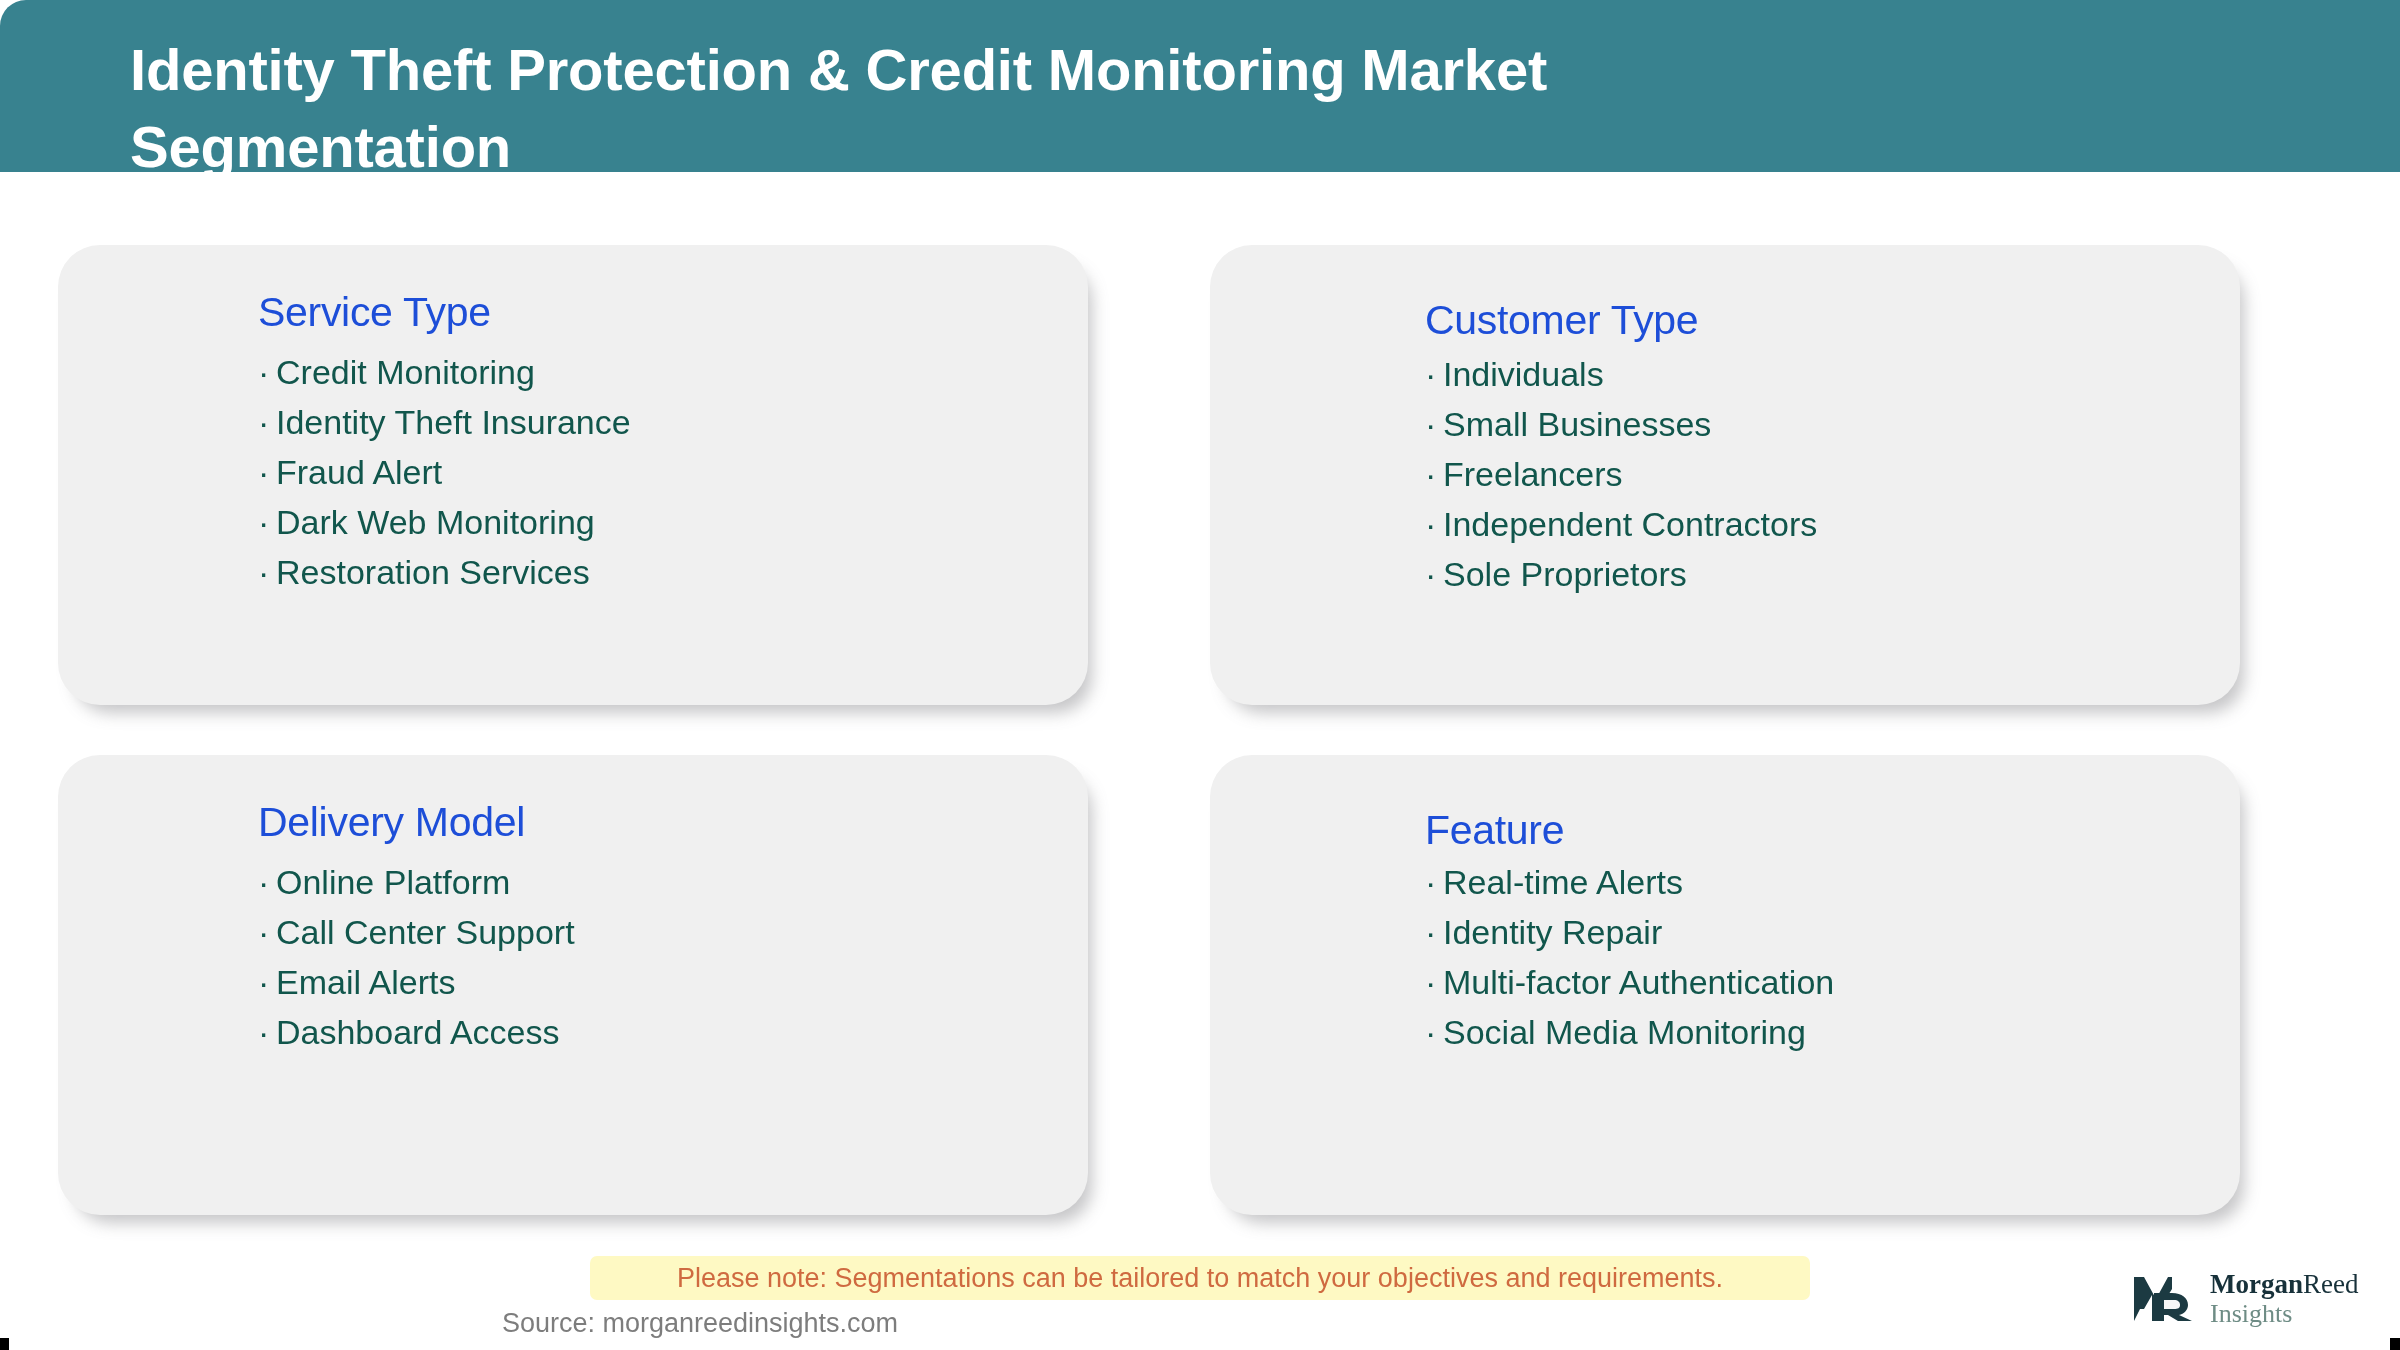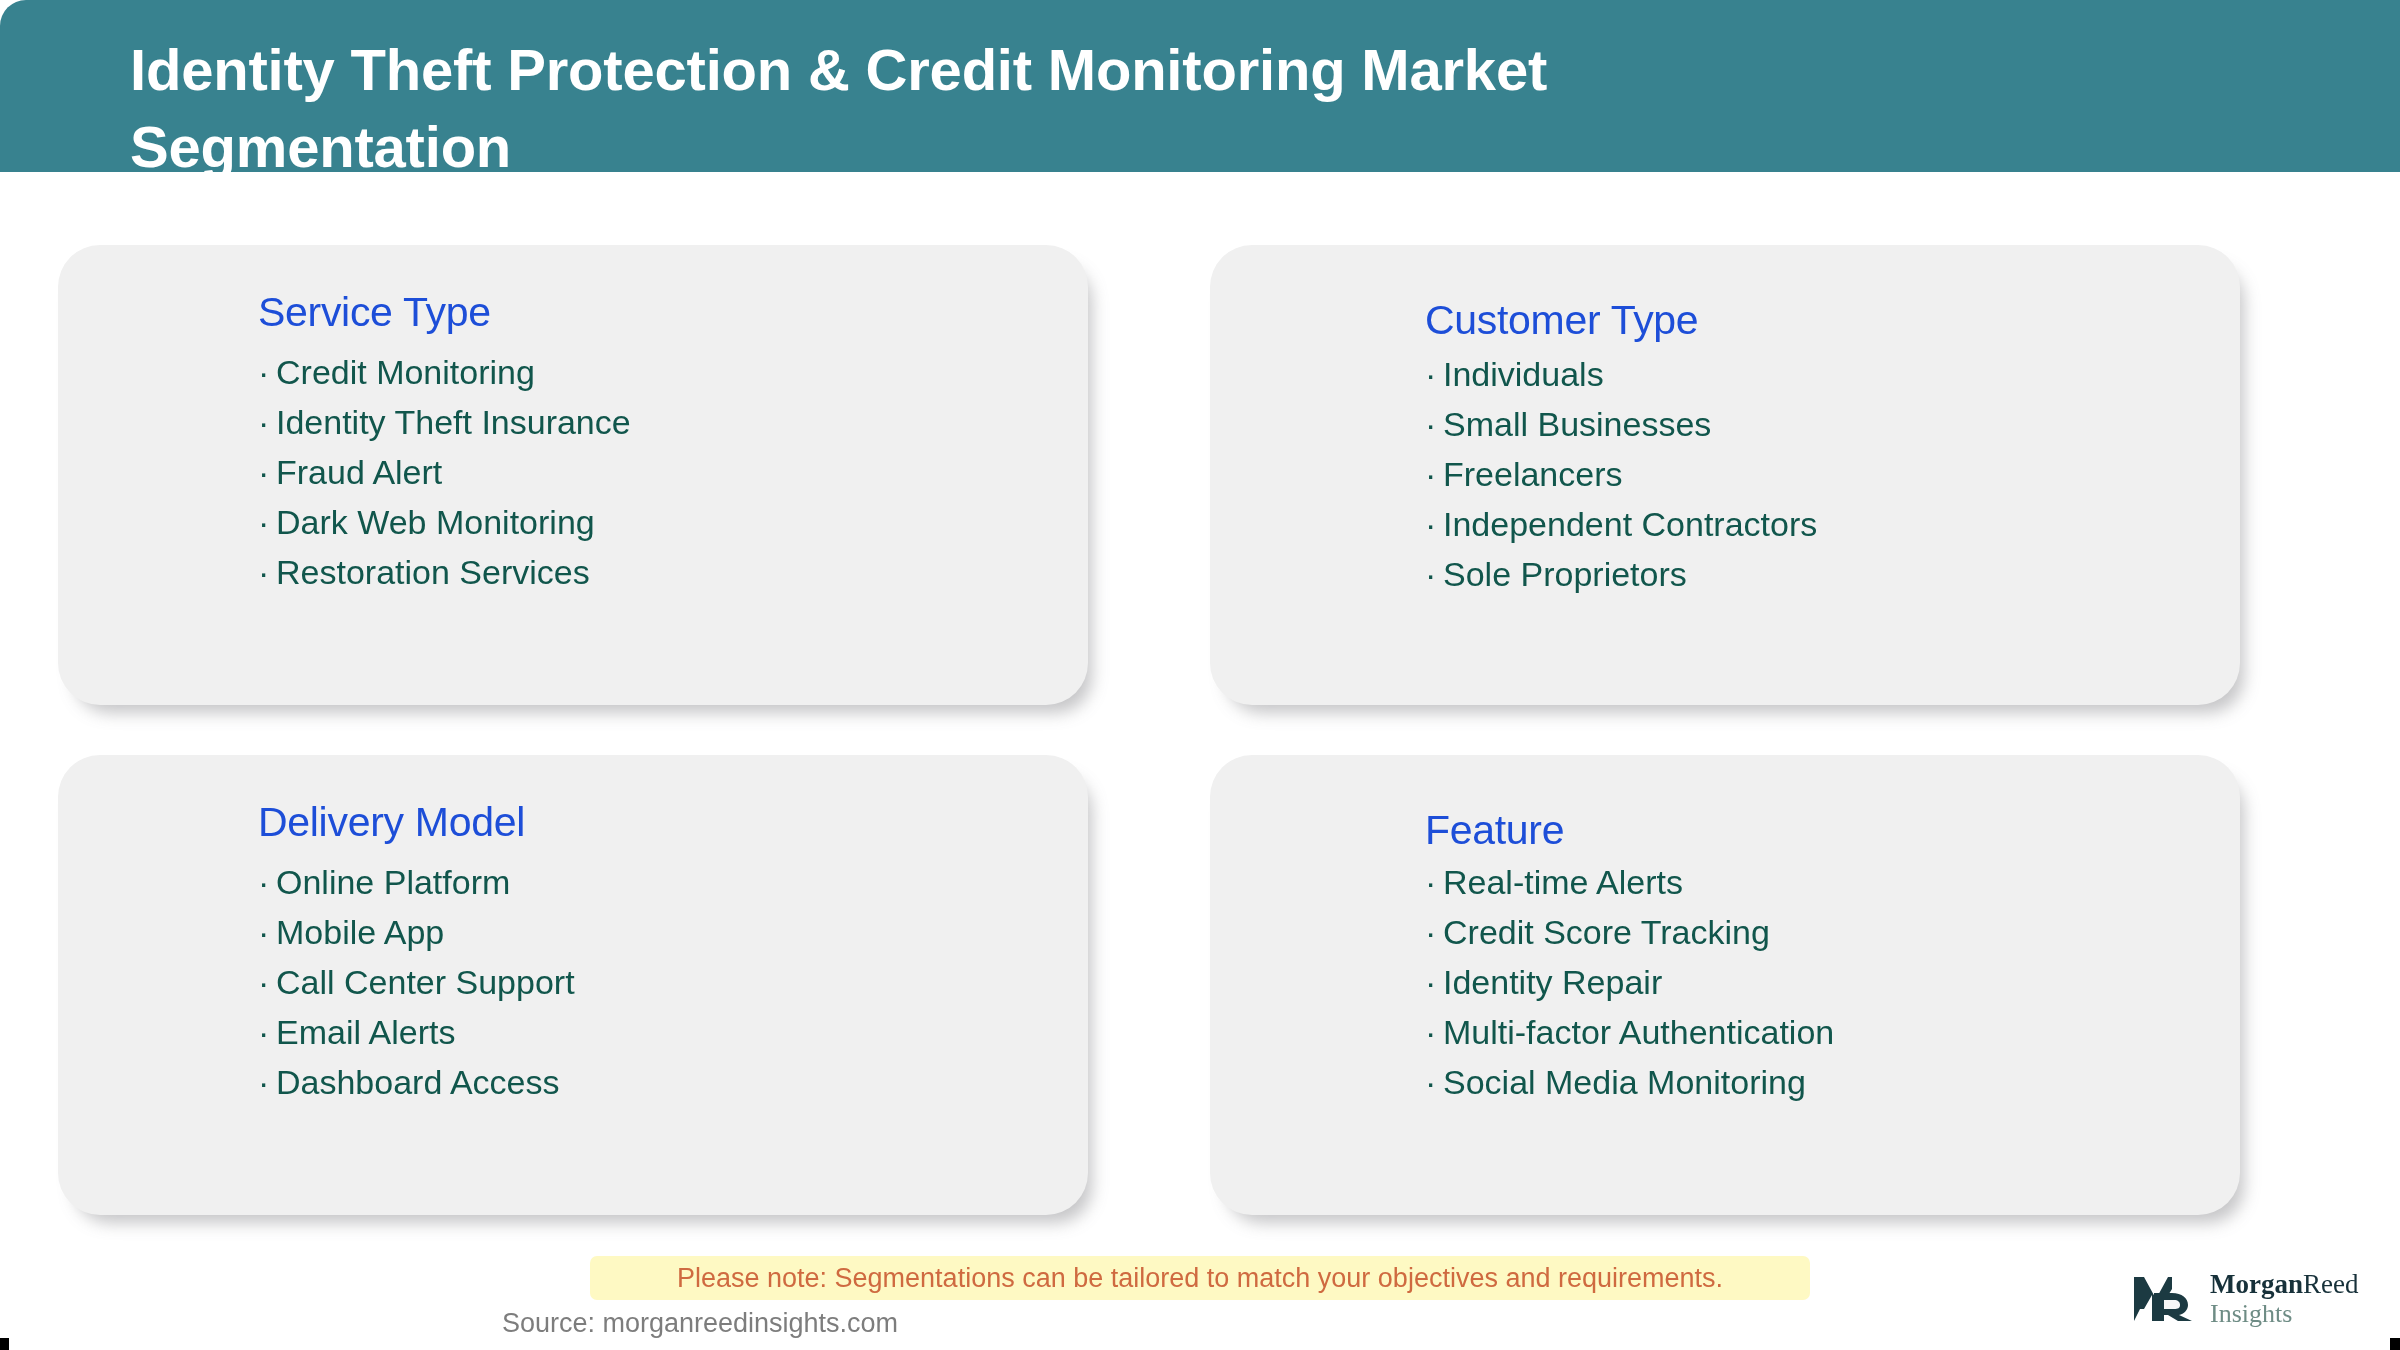--- a/index.html
+++ b/index.html
@@ -181,34 +181,32 @@
           <li><span class="bullet">·</span><span>Sole Proprietors</span></li>
         </ul>
       </div>
     </div>
 
     <div class="card c2">
       <div class="card-inner">
         <div class="card-title">Delivery Model</div>
         <ul class="card-list">
           <li><span class="bullet">·</span><span>Online Platform</span></li>
-          <li><span class="bullet">·</span><span>Mobile App</span></li>
           <li><span class="bullet">·</span><span>Call Center Support</span></li>
           <li><span class="bullet">·</span><span>Email Alerts</span></li>
           <li><span class="bullet">·</span><span>Dashboard Access</span></li>
         </ul>
       </div>
     </div>
 
     <div class="card c3">
       <div class="card-inner">
         <div class="card-title">Feature</div>
         <ul class="card-list">
           <li><span class="bullet">·</span><span>Real-time Alerts</span></li>
-          <li><span class="bullet">·</span><span>Credit Score Tracking</span></li>
           <li><span class="bullet">·</span><span>Identity Repair</span></li>
           <li><span class="bullet">·</span><span>Multi-factor Authentication</span></li>
           <li><span class="bullet">·</span><span>Social Media Monitoring</span></li>
         </ul>
       </div>
     </div>
 
   </div>
 
   <div class="note-pill">

